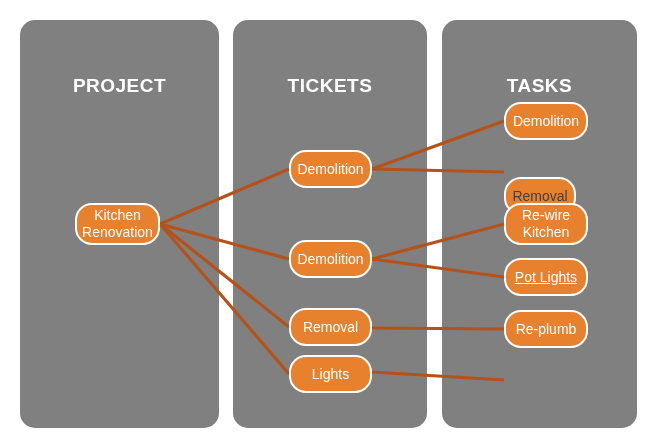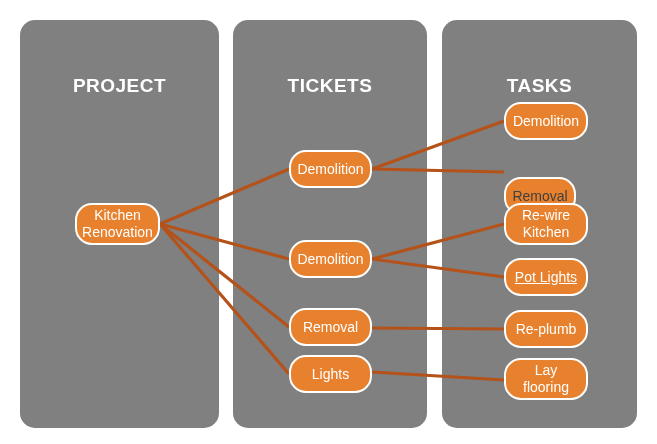--- a/index.html
+++ b/index.html
@@ -93,16 +93,14 @@
   <div class="node" style="left: 289px; top: 150px; width: 83px; height: 38px; background: rgb(232, 129, 45); border-color: rgb(255, 255, 255); color: rgb(255, 255, 255);">Demolition</div>
   <div class="node" style="left: 289px; top: 240px; width: 83px; height: 38px; background: rgb(232, 129, 45); border-color: rgb(255, 255, 255); color: rgb(255, 255, 255);">Demolition</div>
   <div class="node" style="left: 289px; top: 308px; width: 83px; height: 38px; background: rgb(232, 129, 45); border-color: rgb(255, 255, 255); color: rgb(255, 255, 255);">Removal</div>
   <div class="node" style="left: 289px; top: 355px; width: 83px; height: 38px; background: rgb(232, 129, 45); border-color: rgb(255, 255, 255); color: rgb(255, 255, 255);">Lights</div>
   <div class="node" style="left: 504px; top: 102px; width: 84px; height: 38px; background: rgb(232, 129, 45); border-color: rgb(255, 255, 255); color: rgb(255, 255, 255);">Demolition</div>
   <div class="node" style="left: 504px; top: 153px; width: 72px; height: 38px; background: rgb(232, 129, 45); border-color: rgb(255, 255, 255); color: #404040; margin-top: 24px;">Removal</div>
   <div class="node" style="left: 504px; top: 203px; width: 84px; height: 42px; background: rgb(232, 129, 45); border-color: rgb(255, 255, 255); color: rgb(255, 255, 255);">Re-wire
 Kitchen</div>
   <div class="node" style="left: 504px; top: 258px; width: 84px; height: 38px; background: rgb(232, 129, 45); border-color: rgb(255, 255, 255); color: rgb(255, 255, 255); text-decoration: underline;">Pot Lights</div>
   <div class="node" style="left: 504px; top: 310px; width: 84px; height: 38px; background: rgb(232, 129, 45); border-color: rgb(255, 255, 255); color: rgb(255, 255, 255); text-align: right;">Re-plumb</div>
-  <div class="node" style="left: 504px; top: 358px; width: 84px; height: 42px; background: rgb(232, 129, 45); border-color: rgb(255, 255, 255); color: rgb(255, 255, 255);">Lay
-flooring</div>
 
 </div>
 
 </body></html>

